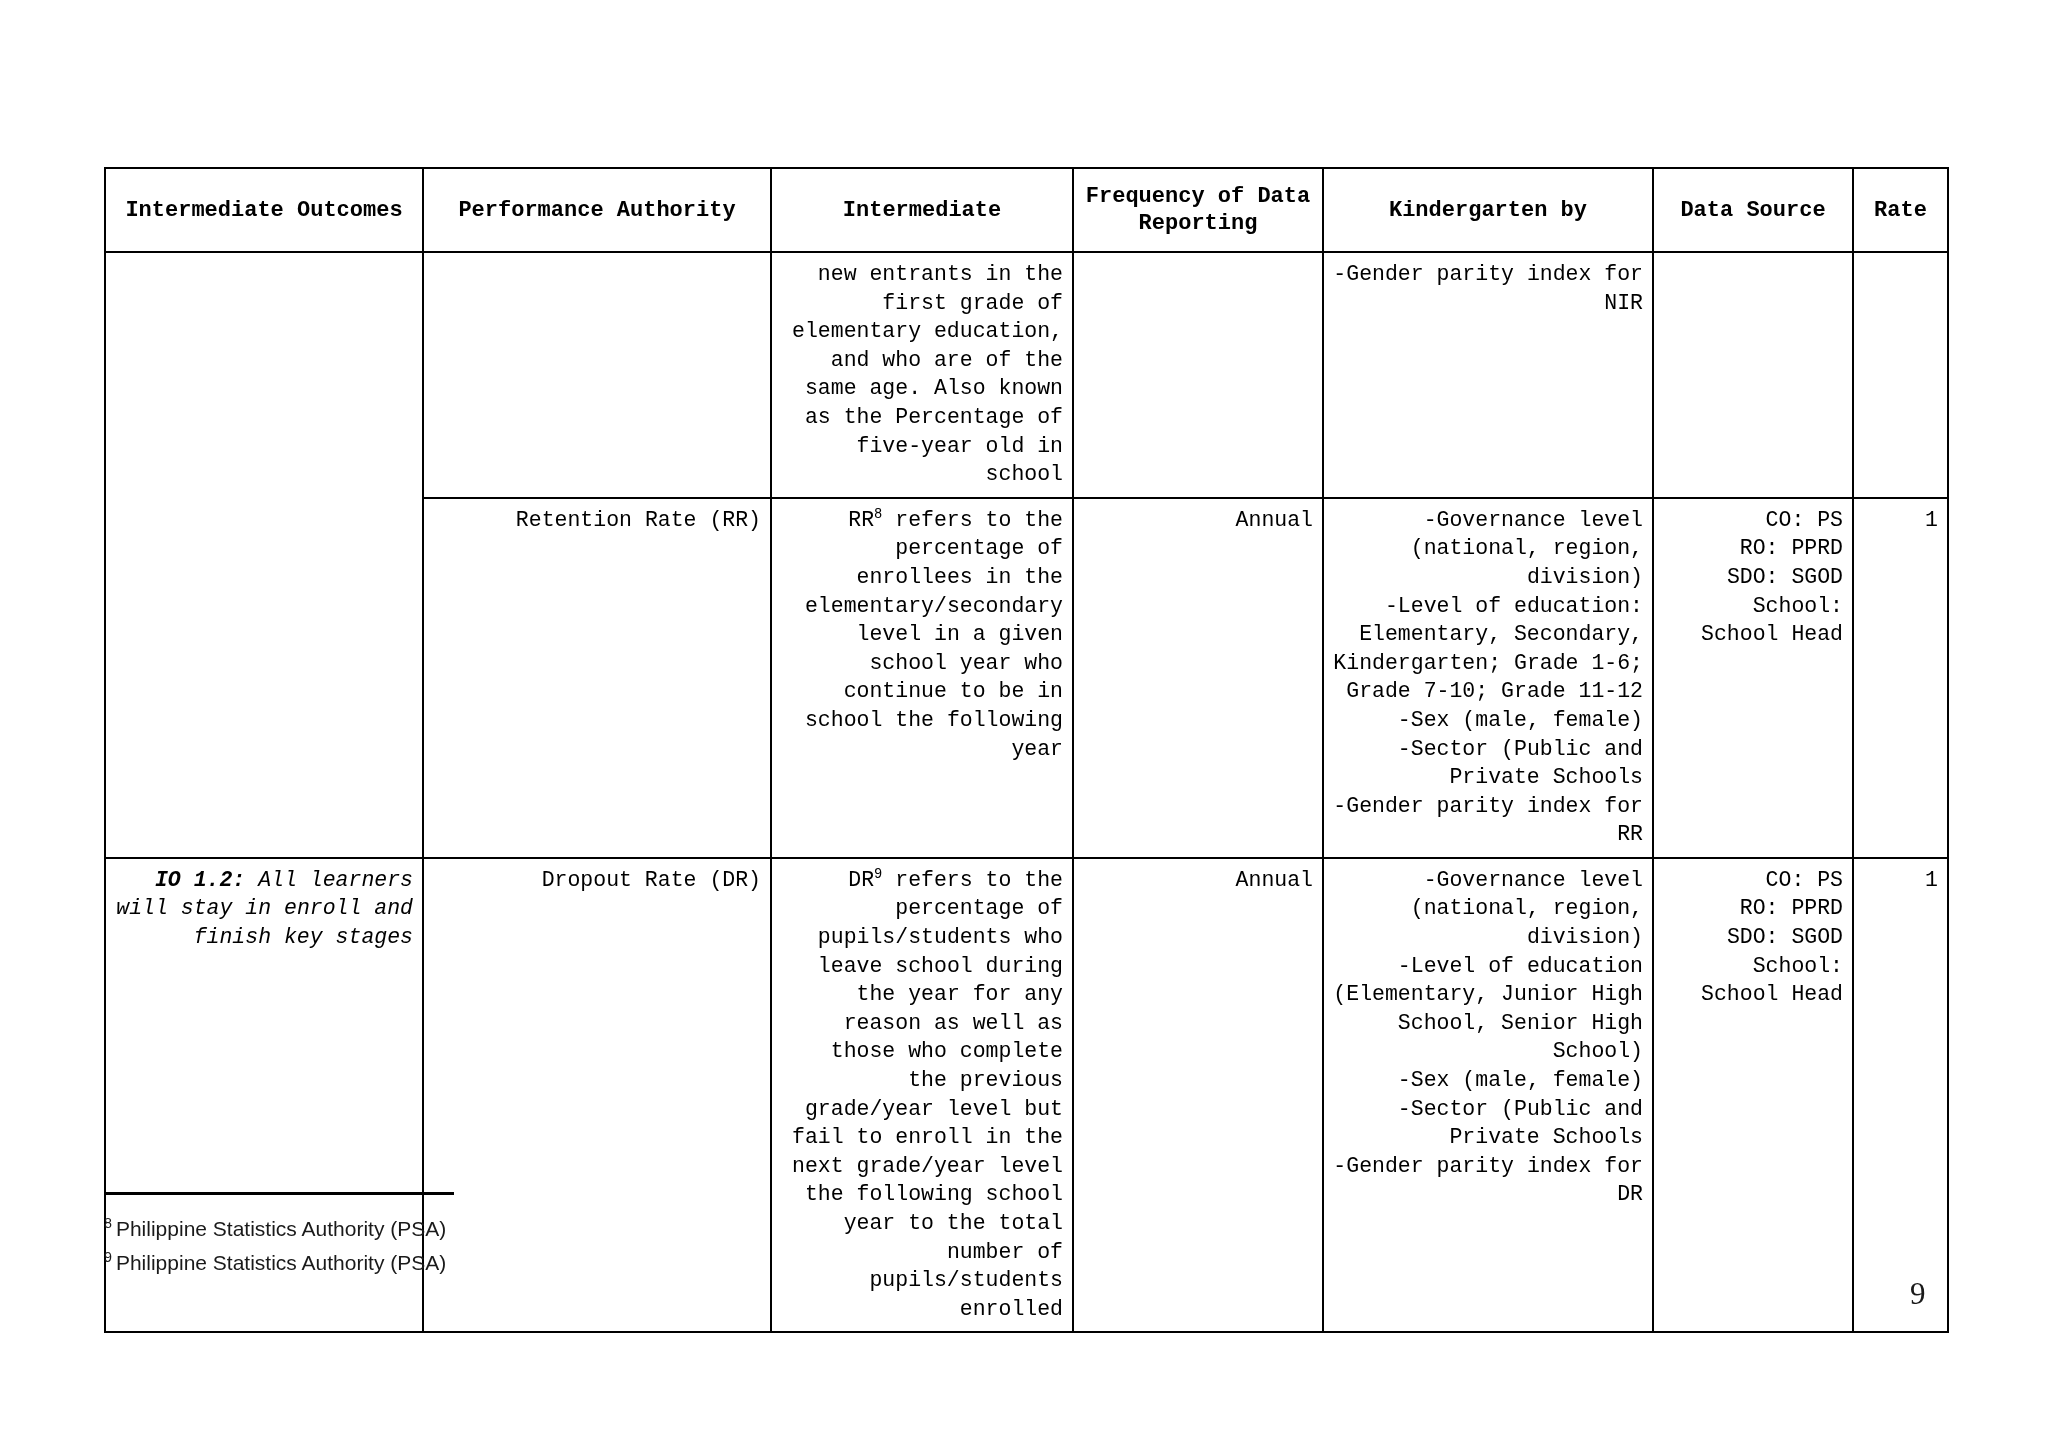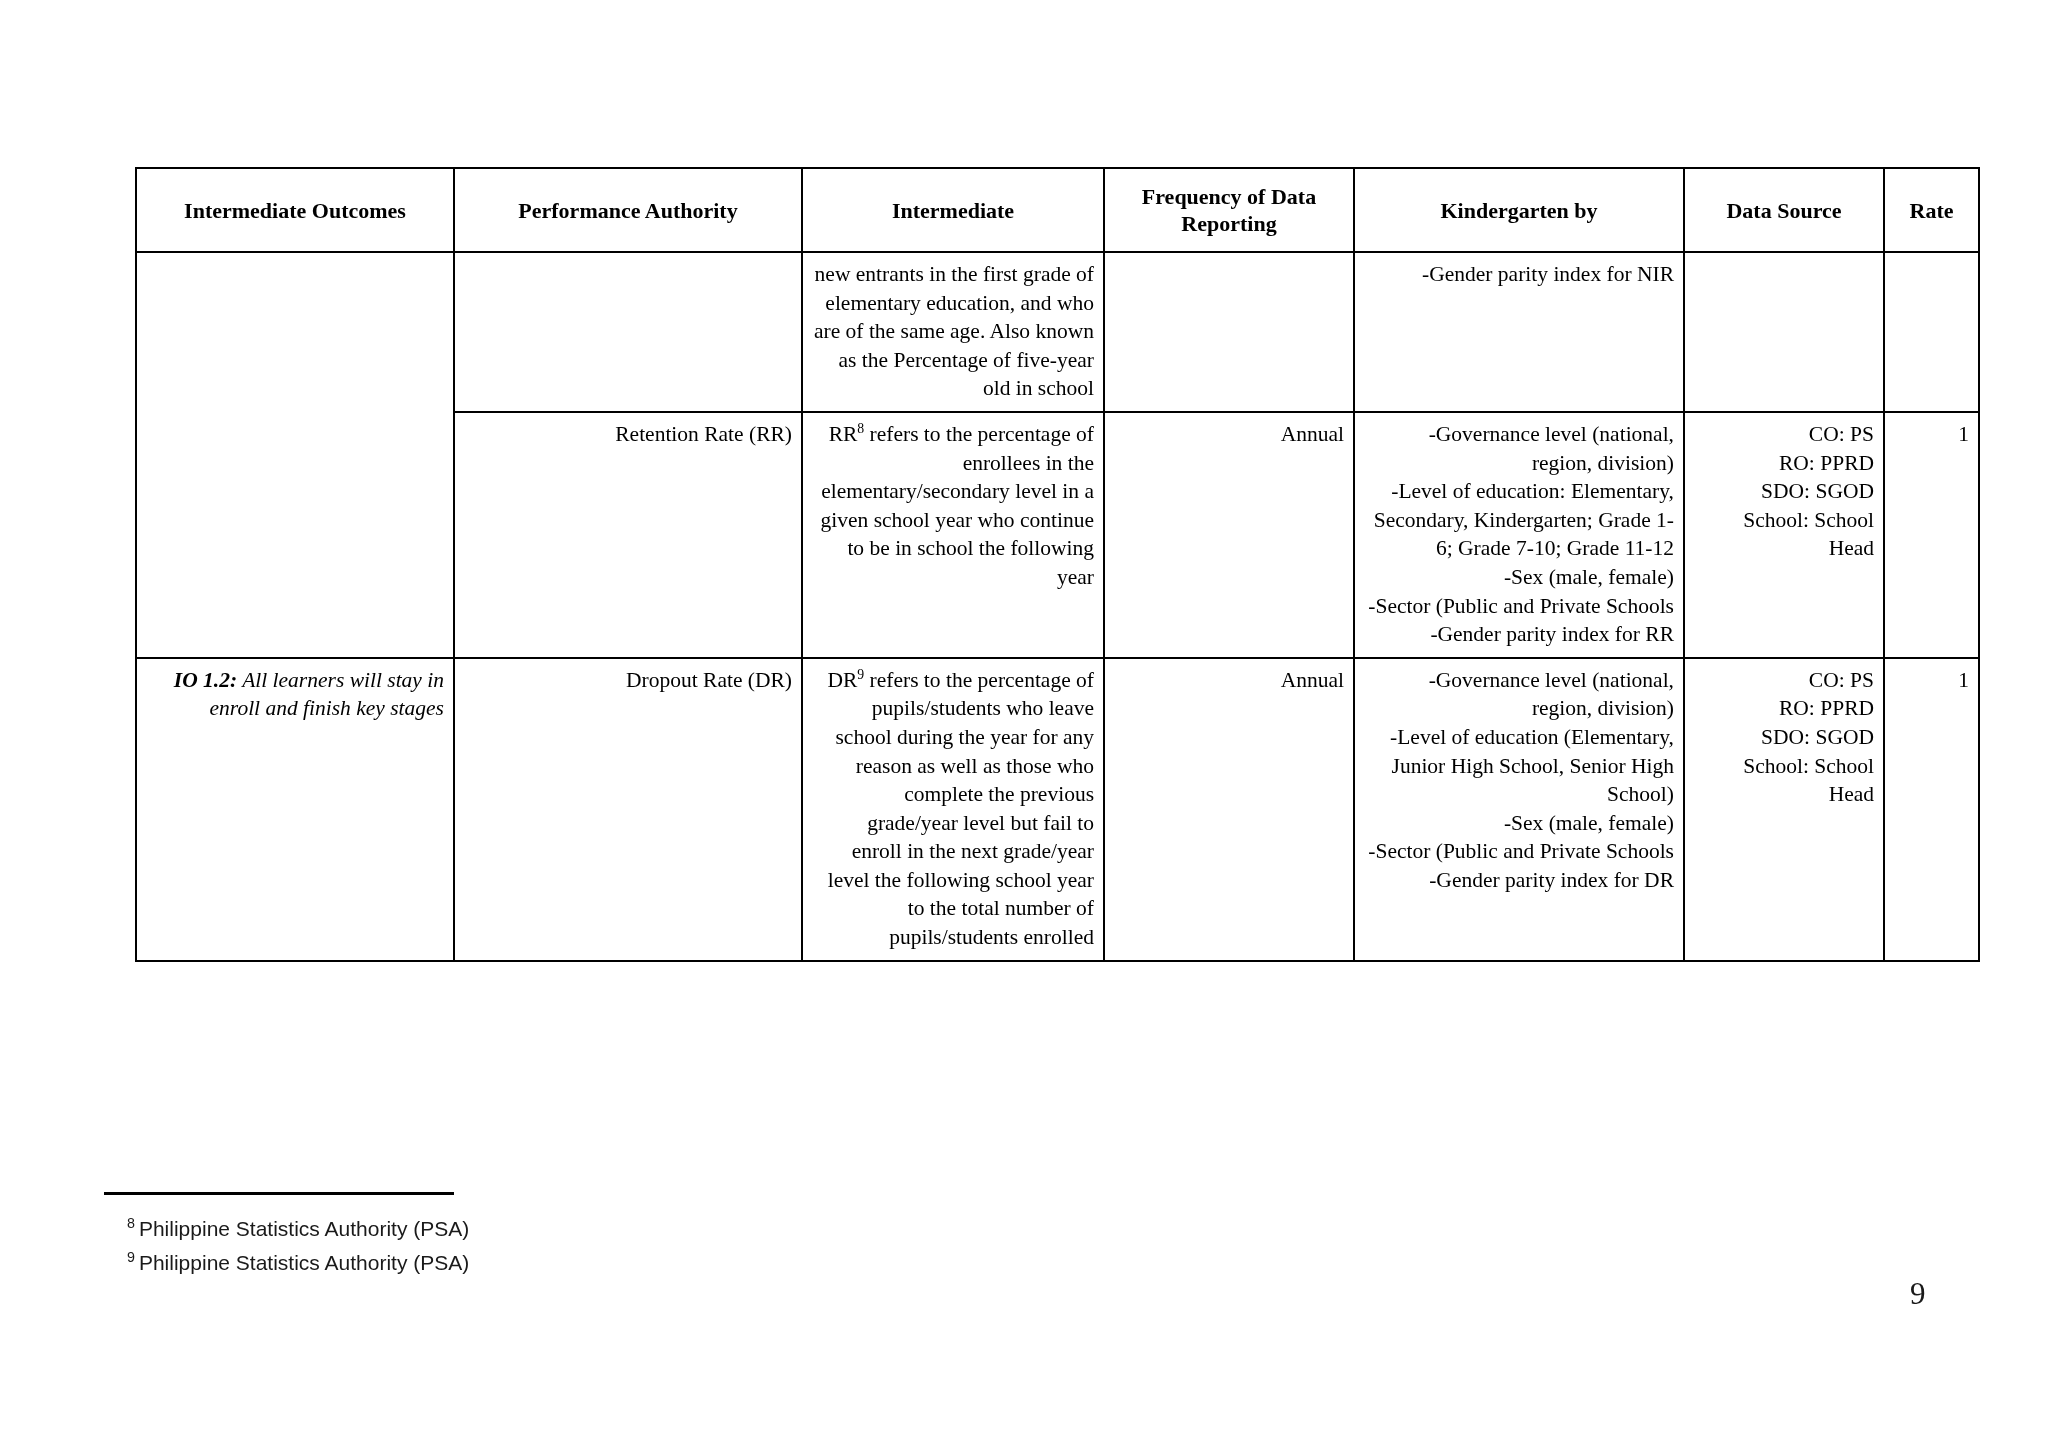--- a/index.html
+++ b/index.html
@@ -26,22 +26,21 @@
     position: absolute;
     left: 104px;
     top: 167px;
     width: 1843px;
   }
 
   table.matrix {
     border-collapse: collapse;
     width: 1843px;
     table-layout: fixed;
-    font-family: Liberation Serif, serif;
-    margin-left: 31px;
+    font-family: Liberation Mono, monospace;
   }
   table.matrix td, table.matrix th {
     border: 2px solid #000000;
     vertical-align: top;
     padding: 7px 9px 8px 9px;
     font-size: 21.5px;
     line-height: 28.6px;
     font-weight: normal;
     text-align: right;
     box-sizing: border-box;
@@ -90,21 +89,21 @@
   .footnotes {
     position: absolute;
     left: 104px;
     top: 1212px;
     width: 900px;
     font-family: "Liberation Sans", sans-serif;
     font-size: 21px;
     line-height: 34px;
     color: #1a1a1a;
   }
-  .footnotes .fn-line { white-space: nowrap; margin-left: 23px; }
+  .footnotes .fn-line { white-space: nowrap; }
   .footnotes sup {
     font-size: 0.68em;
     vertical-align: super;
     line-height: 0;
     padding-right: 4px;
   }
 
   .page-number {
     position: absolute;
     left: 1910px;

